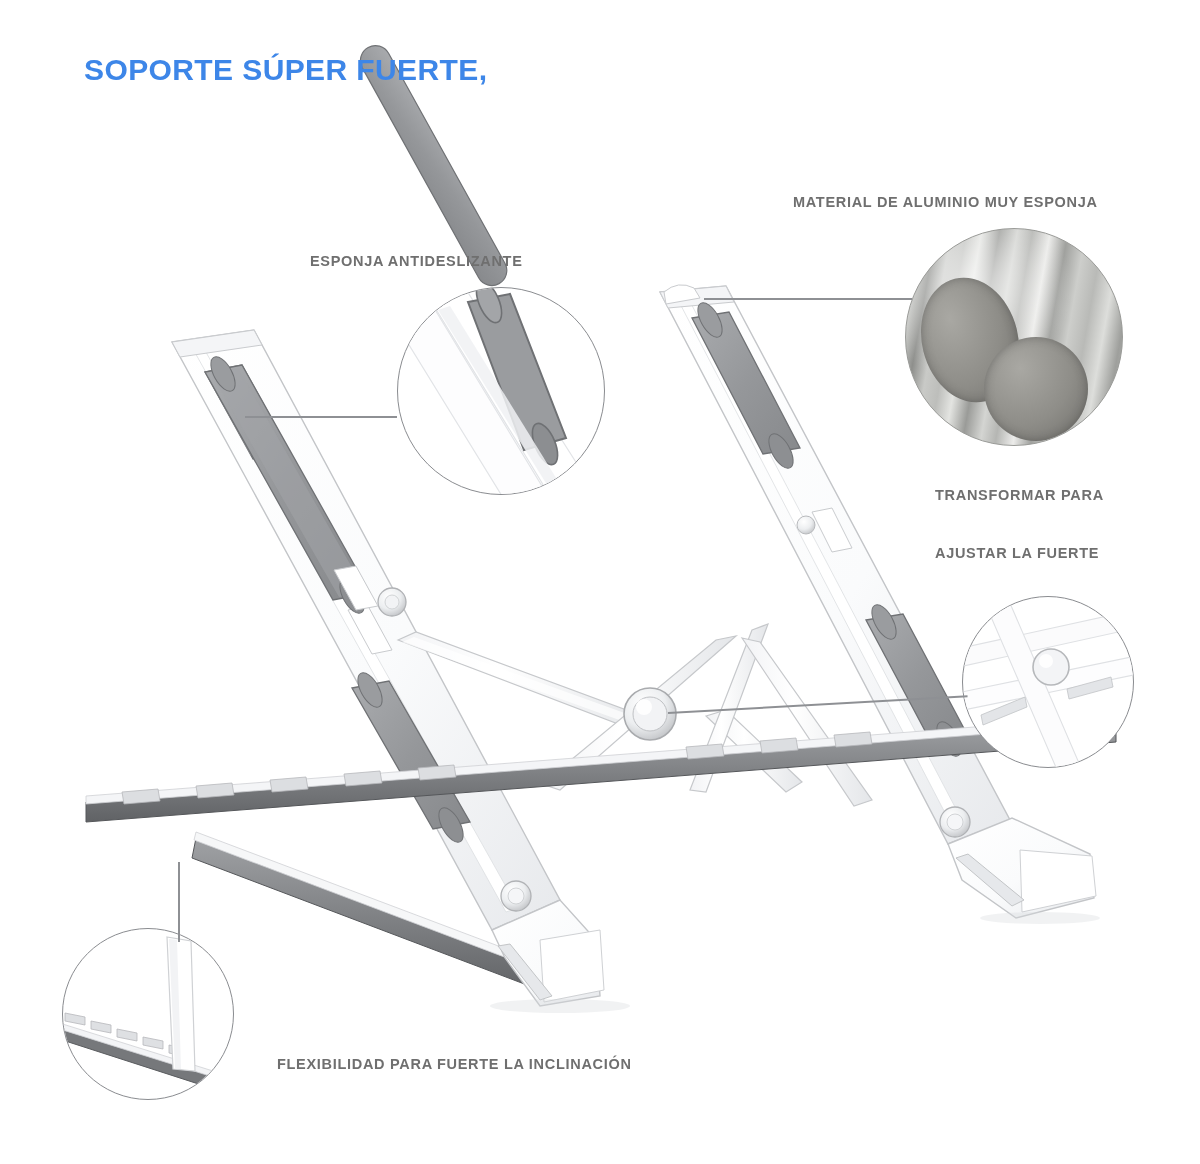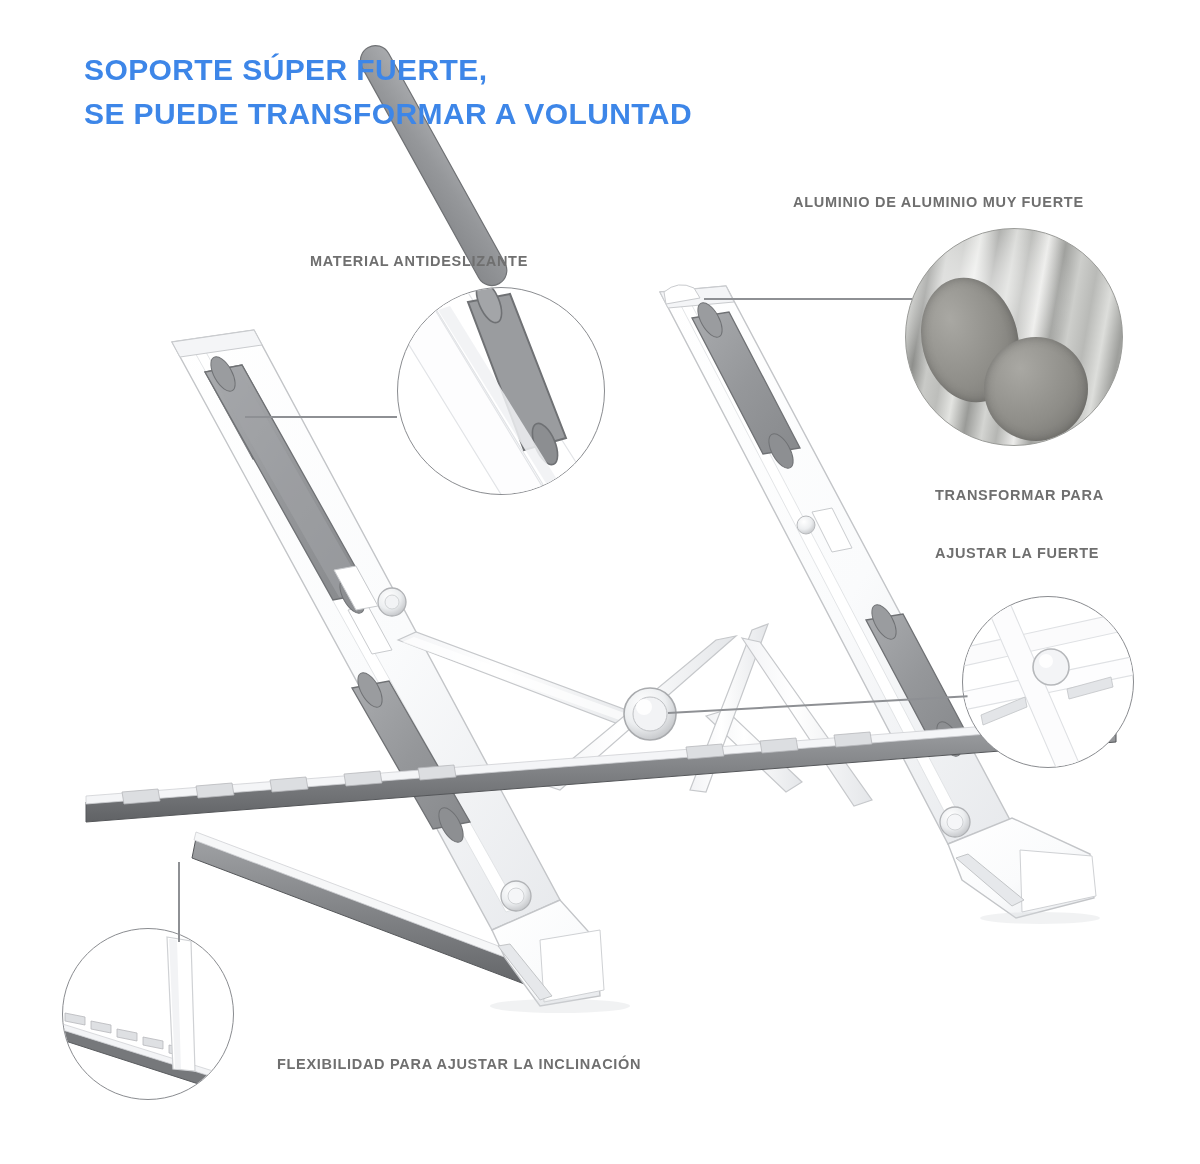--- a/index.html
+++ b/index.html
@@ -290,26 +290,25 @@
     </svg>
   </div>
 
   <div class="leader h" style="left:704px; top:298px; width:208px;"></div>
   <div class="leader h" style="left:245px; top:416px; width:152px;"></div>
   <div class="leader h" style="left:668px; top:712px; width:300px; transform:rotate(-3.2deg); transform-origin:left center;"></div>
   <div class="leader v" style="left:178px; top:862px; height:80px;"></div>
 
   <div class="headline">
     <div class="headline-line">SOPORTE SÚPER FUERTE,</div>
-    <div class="headline-line">SE PUEDE TRANSFORMAR A VOLUNTAD</div>
-  </div>
-
-  <div class="callout-label" style="left:793px; top:194px;">ALUMINIO DE ALUMINIO MUY FUERTE</div>
-
-  <div class="callout-label" style="left:310px; top:253px;">MATERIAL ANTIDESLIZANTE</div>
+  </div>
+
+  <div class="callout-label" style="left:793px; top:194px;">MATERIAL DE ALUMINIO MUY ESPONJA</div>
+
+  <div class="callout-label" style="left:310px; top:253px;">ESPONJA ANTIDESLIZANTE</div>
 
   <div class="callout-label" style="left:935px; top:487px;">TRANSFORMAR PARA</div>
 
   <div class="callout-label" style="left:935px; top:545px;">AJUSTAR LA FUERTE</div>
 
-  <div class="callout-label" style="left:277px; top:1056px;">FLEXIBILIDAD PARA AJUSTAR LA INCLINACIÓN</div>
+  <div class="callout-label" style="left:277px; top:1056px;">FLEXIBILIDAD PARA FUERTE LA INCLINACIÓN</div>
 
 </div>
 
 </body></html>

